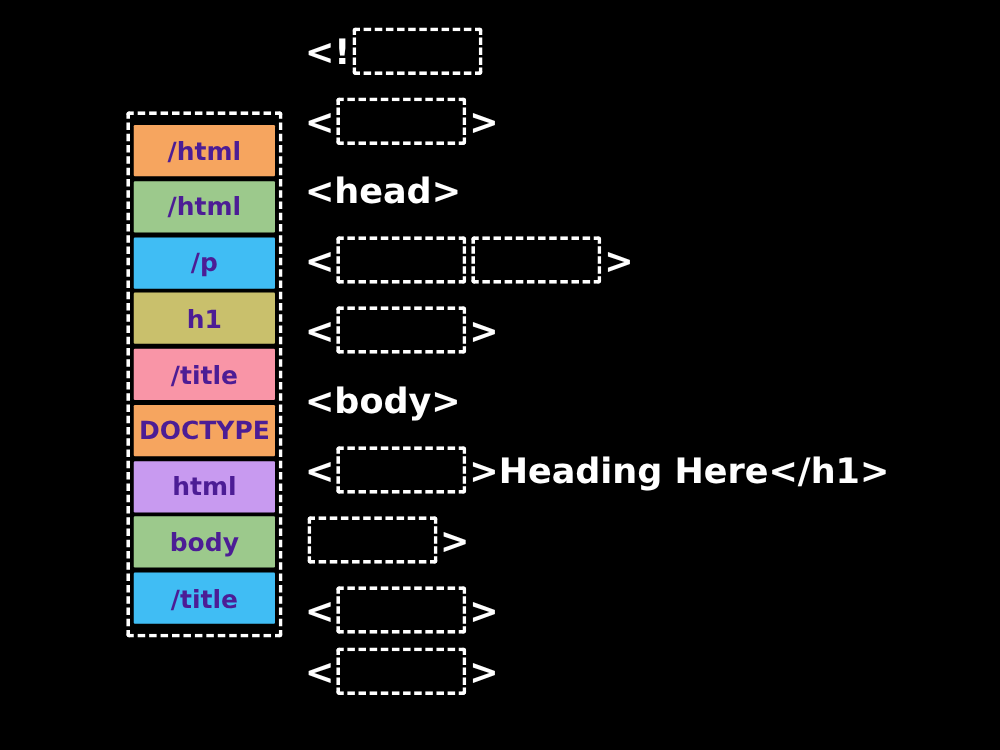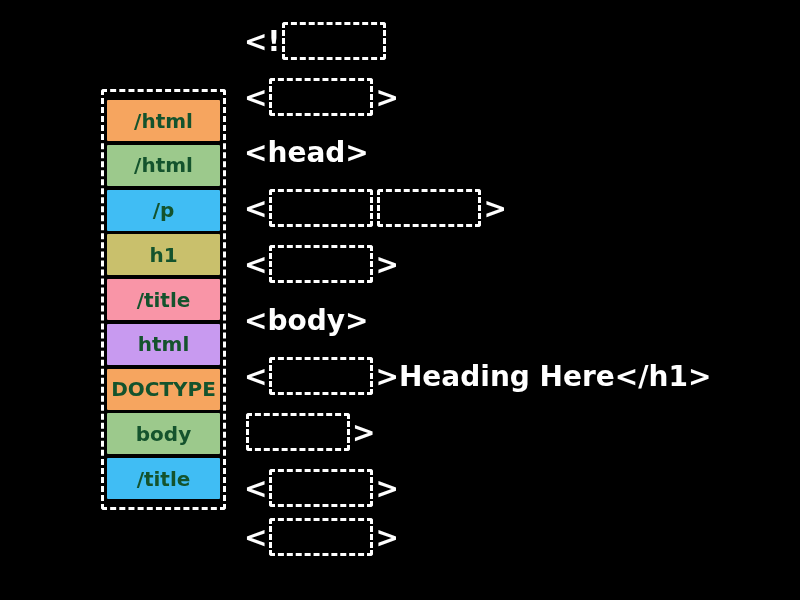--- a/index.html
+++ b/index.html
@@ -29,21 +29,21 @@
     padding: 8px 4px;
   }
   .tile {
     width: 113px; height: 41px;
     flex: none;
     display: flex;
     align-items: center;
     justify-content: center;
     font-size: 20px;
     font-weight: 700;
-    color: #14532d;
+    color: #4c1d95;
     border-radius: 1px;
     cursor: grab;
     user-select: none;
   }
   
   .code-line {
     position: absolute;
     left: 244px;
     height: 40px;
     display: flex;
@@ -67,22 +67,22 @@
 </head>
 <body>
 
 <div class="stage">
   <div class="word-bank">
       <div class="tile" style="background: rgb(246, 165, 95);">/html</div>
       <div class="tile" style="background: rgb(156, 201, 140);">/html</div>
       <div class="tile" style="background: rgb(64, 189, 244);">/p</div>
       <div class="tile" style="background: rgb(201, 192, 108);">h1</div>
       <div class="tile" style="background: rgb(249, 149, 167);">/title</div>
+      <div class="tile" style="background: rgb(246, 165, 95);">DOCTYPE</div>
       <div class="tile" style="background: rgb(200, 154, 240);">html</div>
-      <div class="tile" style="background: rgb(246, 165, 95);">DOCTYPE</div>
       <div class="tile" style="background: rgb(156, 201, 140);">body</div>
       <div class="tile" style="background: rgb(64, 189, 244);">/title</div>
     </div>
 
   <div class="code-area">
     <div class="code-line" style="top:21px"><span class="code-text">&lt;!</span><span class="blank"></span></div>
     <div class="code-line" style="top:77px"><span class="code-text">&lt;</span><span class="blank"></span><span class="code-text">&gt;</span></div>
     <div class="code-line" style="top:132px"><span class="code-text">&lt;head&gt;</span></div>
     <div class="code-line" style="top:188px"><span class="code-text">&lt;</span><span class="blank"></span><span class="blank"></span><span class="code-text">&gt;</span></div>
     <div class="code-line" style="top:244px"><span class="code-text">&lt;</span><span class="blank"></span><span class="code-text">&gt;</span></div>

